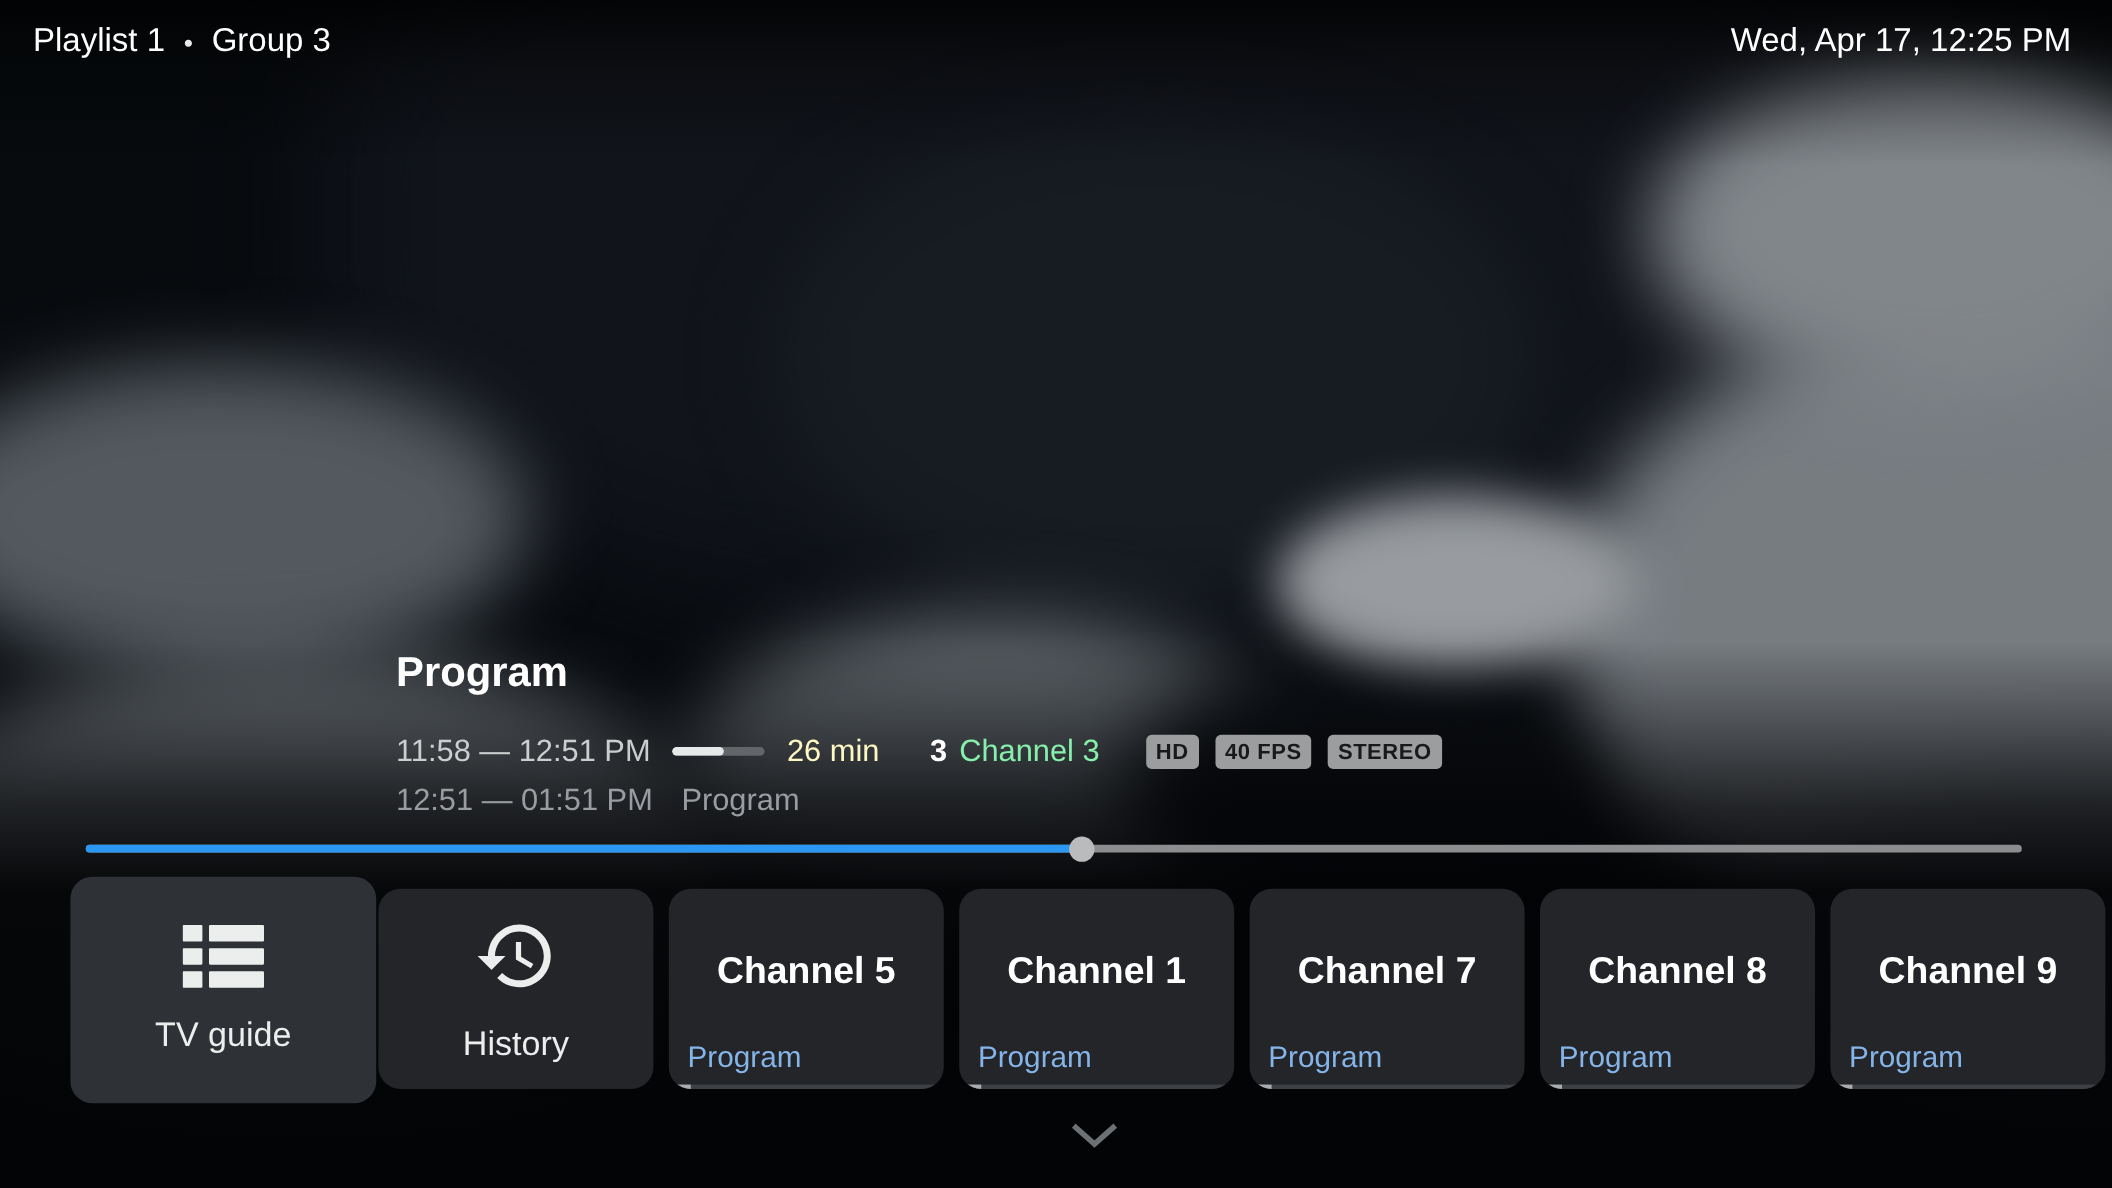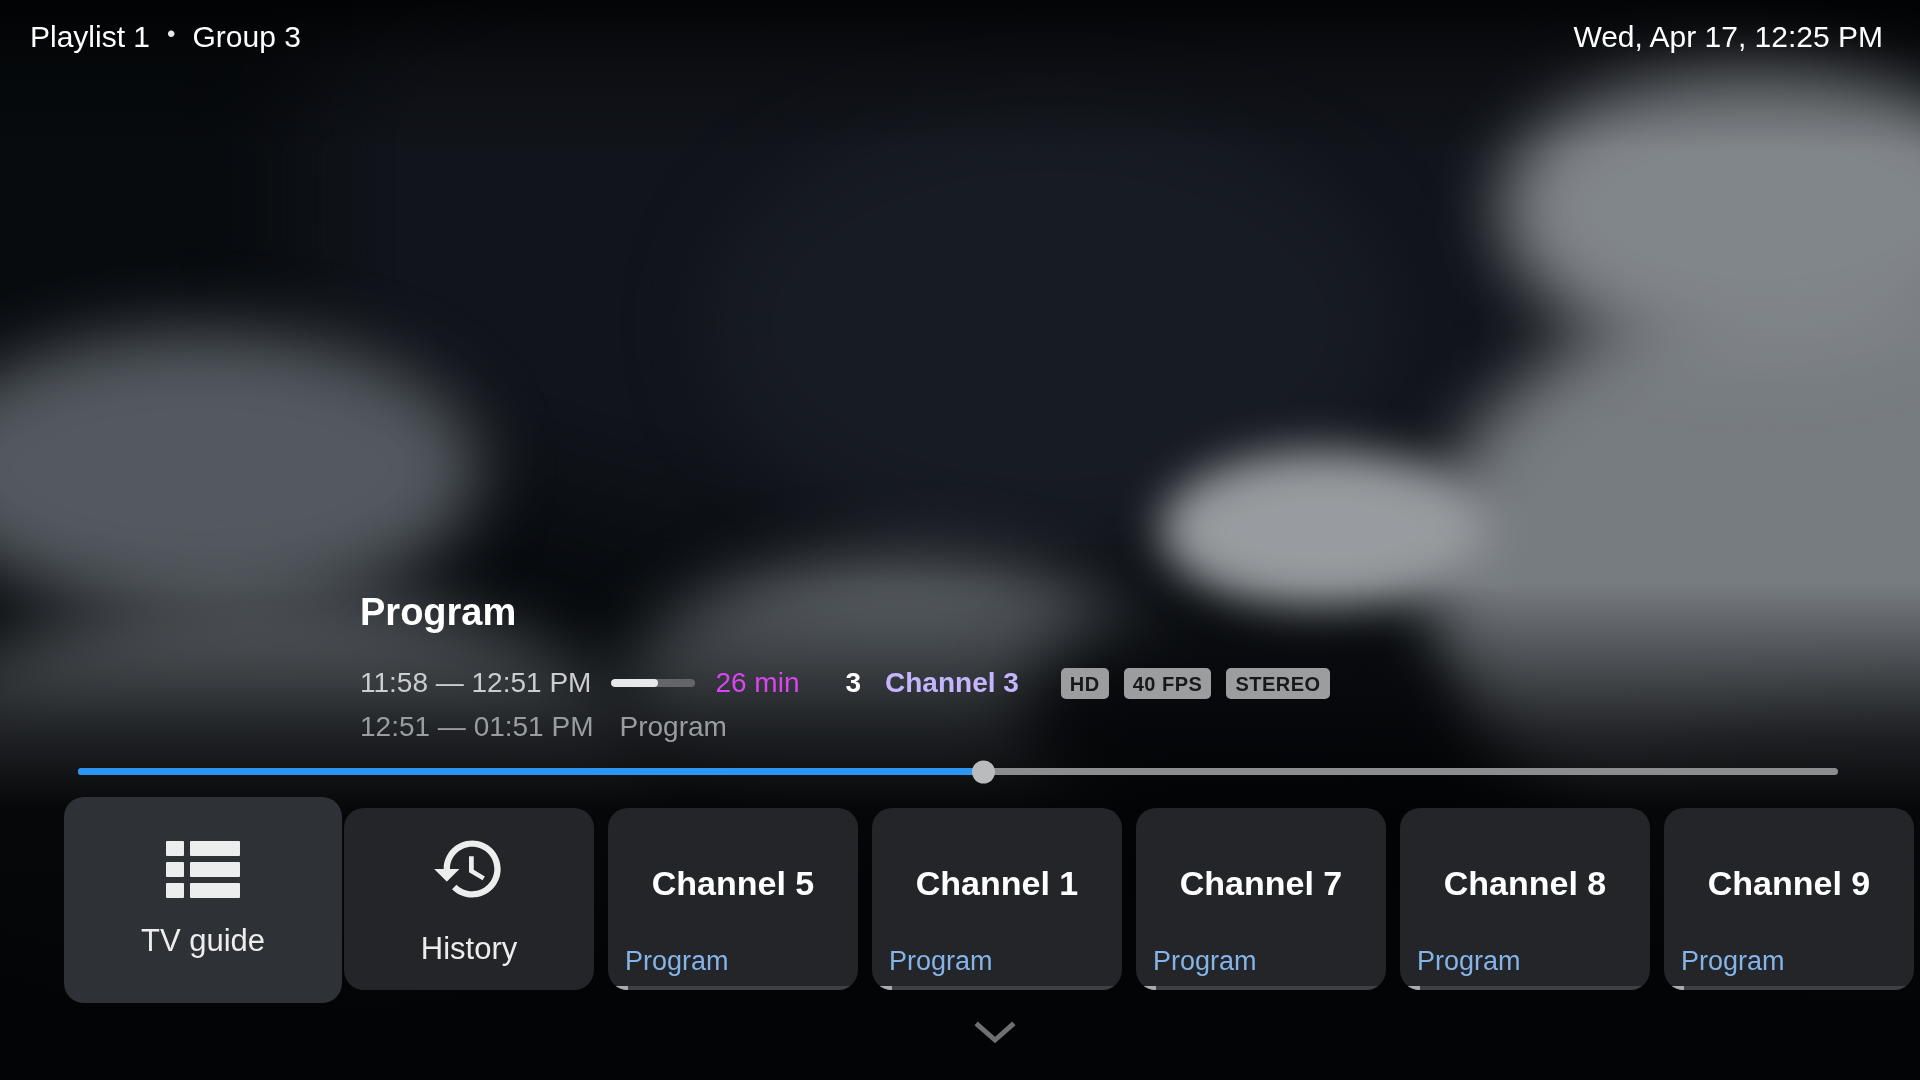--- a/index.html
+++ b/index.html
@@ -27,21 +27,21 @@
     background:linear-gradient(180deg, rgba(0,0,0,0.78) 0%, rgba(0,0,0,0.3) 6%, rgba(0,0,0,0) 14%);
   }
   .shade-bottom {
     position:absolute; inset:0;
     background:linear-gradient(180deg, rgba(2,3,5,0) 54%, rgba(2,3,5,0.72) 68%, rgba(2,3,5,0.96) 75%, #030406 100%);
   }
   .shade-dim { position:absolute; inset:0; background:rgba(4,6,10,0.30); }
 
   
   .hdr-left {
-    position:absolute; left:30px; top:20px; display:flex; align-items:flex-start; gap:17px;
+    position:absolute; left:30px; top:20px; display:flex; align-items:flex-end; gap:17px;
     font-size:30px; color:#ffffff;
   }
   .hdr-left .sep { font-size:24px; color:#e8e9ea; }
   .hdr-clock { position:absolute; right:37px; top:20px; font-size:30px; color:#ffffff; }
 
   
   .logo {
     position:absolute; left:123px; top:587px; width:162px; height:162px;
     border-radius:26px; background:rgba(160,166,172,0.38);
     display:flex; align-items:center; justify-content:center;
@@ -53,23 +53,23 @@
   .np-title { position:absolute; left:360px; top:591px; font-size:38px; font-weight:700; color:#ffffff; }
   .np-row1 {
     position:absolute; left:360px; top:664px; height:38px;
     display:flex; align-items:center; font-size:28px; color:#cbcdcf; white-space:nowrap;
   }
   .mini-progress {
     width:84px; height:8px; border-radius:4px; background:#636568;
     margin:0 20px; overflow:hidden; flex:none;
   }
   .mini-progress-fill { height:100%; background:#e7e8e9; border-radius:4px; }
-  .np-remaining { color:#d946ef; }
+  .np-remaining { color:#fef9c3; }
   .np-chnum  { margin-left:46px; color:#ffffff; font-weight:700; }
-  .np-chname { margin-left:24px; color:#c4b5fd; font-weight:700; }
+  .np-chname { margin-left:11px; color:#86efac; font-weight:400; }
   .badges { display:flex; gap:15px; margin-left:42px; }
   .badge {
     background:#9b9d9f; color:#17191b; font-weight:700; font-size:20px;
     line-height:1; padding:6px 9px 5px; border-radius:5px; letter-spacing:0.5px;
   }
   .np-row2 {
     position:absolute; left:360px; top:711px; display:flex; gap:26px;
     font-size:28px; color:#999ca0; white-space:nowrap;
   }
 

